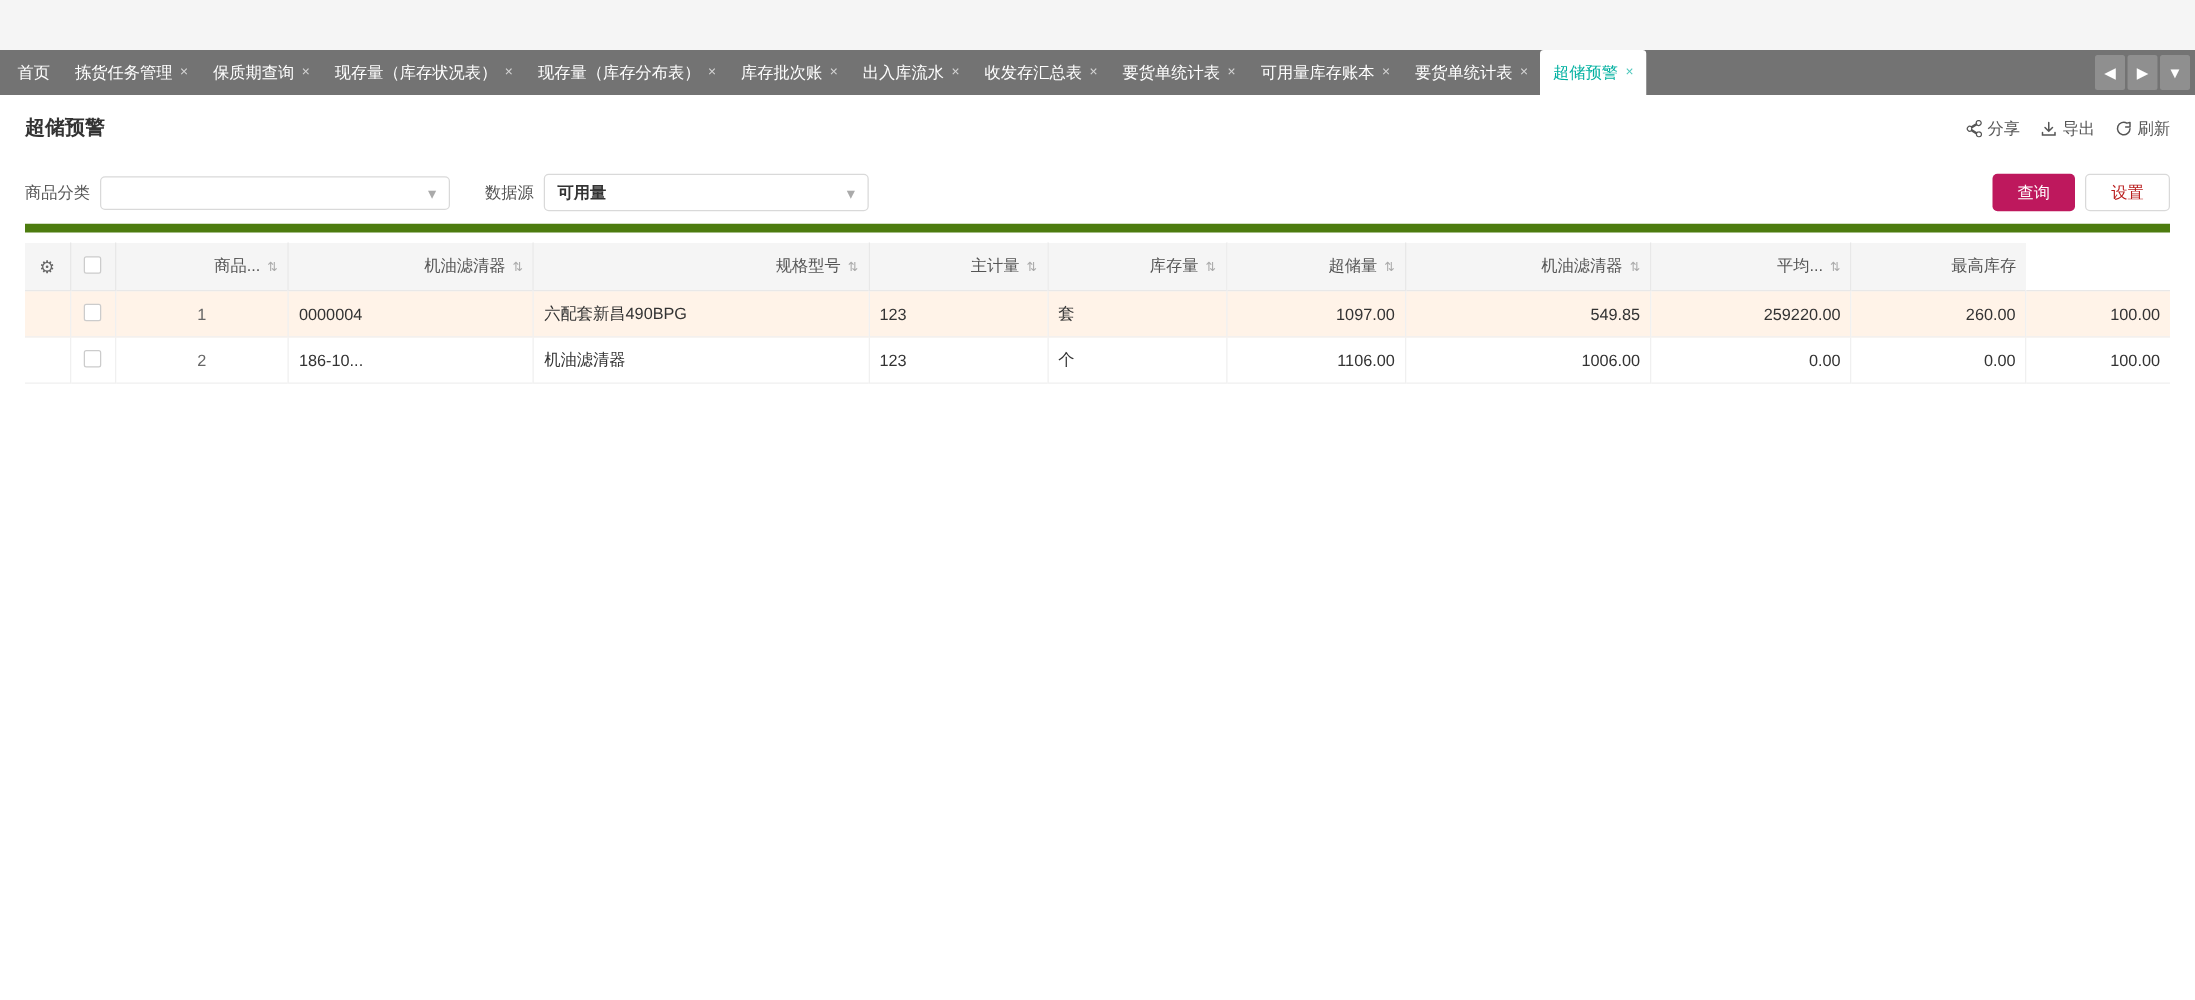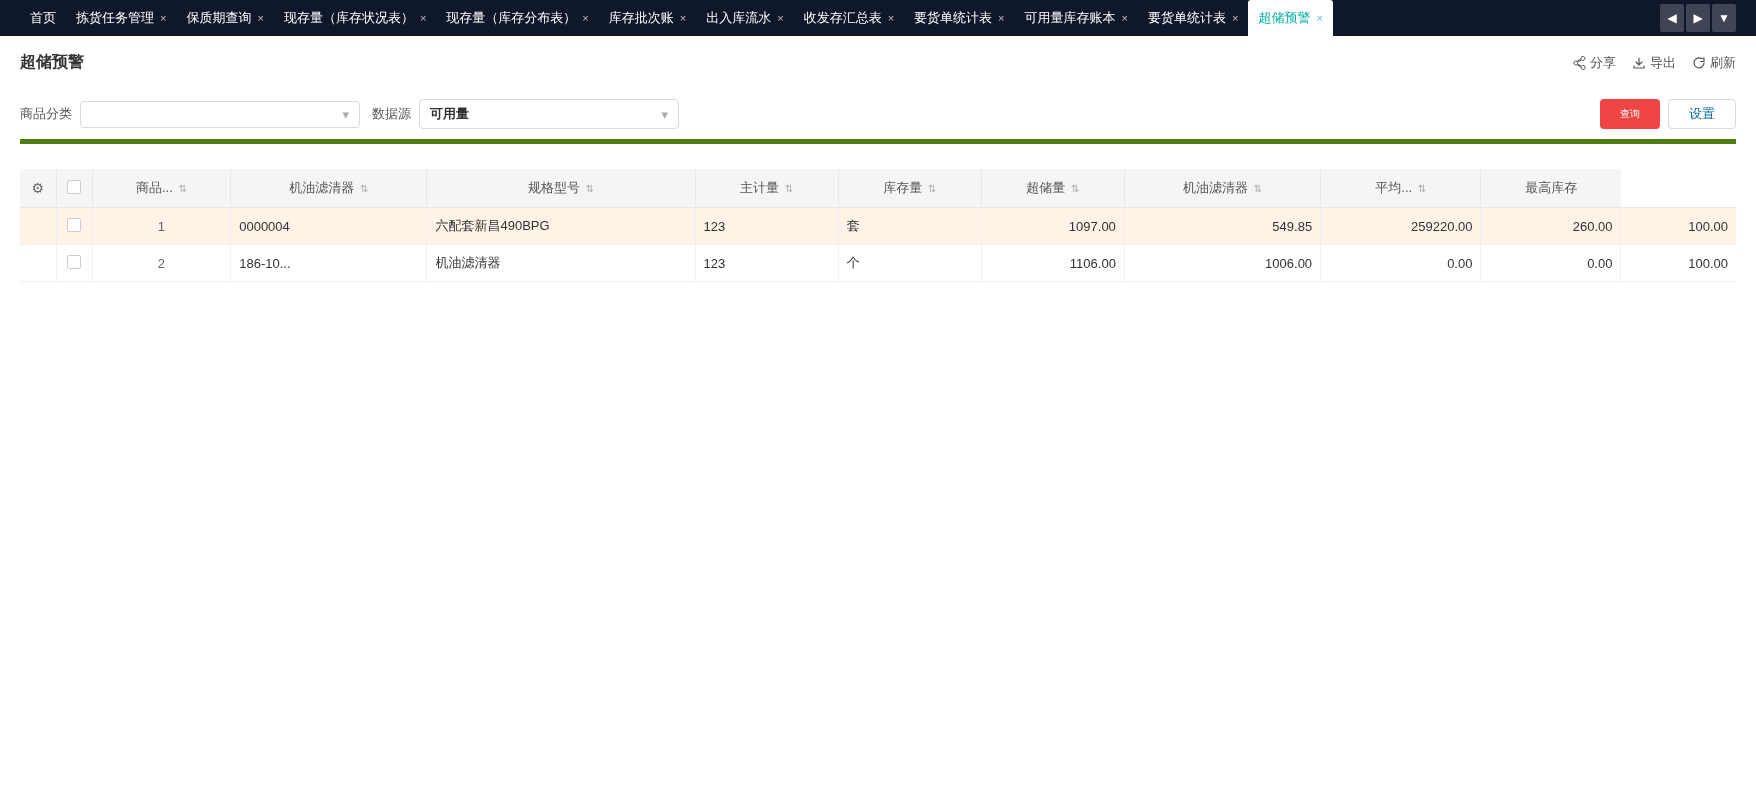--- a/index.html
+++ b/index.html
@@ -2,24 +2,25 @@
 <html><head>
   <meta charset="utf-8">
   <style>
     * { box-sizing: border-box; margin: 0; padding: 0; }
     body { font-family: "Microsoft YaHei", Arial, sans-serif; font-size: 13px; background: #f5f5f5; color: #333; }
 
     
     .nav-bar {
       display: flex;
       align-items: center;
-      background: #0f172a;
+      background: #737373;
       height: 36px;
-      padding: 0 20px;
+      padding: 0 4px;
       overflow: hidden;
+      margin-top: 40px;
     }
     .nav-item {
       display: flex;
       align-items: center;
       padding: 0 10px;
       height: 36px;
       color: #fff;
       font-size: 13px;
       white-space: nowrap;
       cursor: pointer;
@@ -82,24 +83,24 @@
       gap: 4px;
       color: #555;
       cursor: pointer;
       font-size: 13px;
     }
 
     
     .filter-bar {
       display: flex;
       align-items: center;
-      gap: 12px;
-      margin-bottom: 25px;
+      gap: 28px;
+      margin-bottom: 8px;
       padding: 10px 0;
-      border-bottom: 5px solid #4d7c0f;
+      border-bottom: 7px solid #4d7c0f;
     }
     .filter-group {
       display: flex;
       align-items: center;
       gap: 8px;
     }
     .filter-label {
       color: #555;
       font-size: 13px;
       white-space: nowrap;
@@ -118,51 +119,51 @@
       color: #999;
     }
     .filter-select .chevron { color: #aaa; margin-left: 6px; }
 
     .filter-buttons {
       display: flex;
       gap: 8px;
       margin-left: auto;
     }
     .btn-query {
-      background: #ef4444;
+      background: #be185d;
       color: #fff;
       border: none;
       border-radius: 4px;
       padding: 6px 20px;
       cursor: pointer;
-      font-size: 10px;
+      font-size: 13px;
     }
     .btn-set {
       background: #fff;
-      color: #0369a1;
+      color: #b91c1c;
       border: 1px solid #d9d9d9;
       border-radius: 4px;
       padding: 5px 20px;
       cursor: pointer;
       font-size: 13px;
     }
 
     
     .data-table {
       width: 100%;
       border-collapse: collapse;
       font-size: 13px;
     }
     .data-table thead tr {
       background: #f5f5f5;
       border-bottom: 1px solid #e8e8e8;
     }
     .data-table th {
       padding: 10px 8px;
-      text-align: center;
+      text-align: right;
       color: #555;
       font-weight: normal;
       border-right: 1px solid #e8e8e8;
       white-space: nowrap;
       position: relative;
     }
     .data-table th:last-child { border-right: none; }
     .data-table th .sort-icon { color: #aaa; margin-left: 2px; font-size: 10px; }
     .data-table tbody tr {
       border-bottom: 1px solid #f0f0f0;

